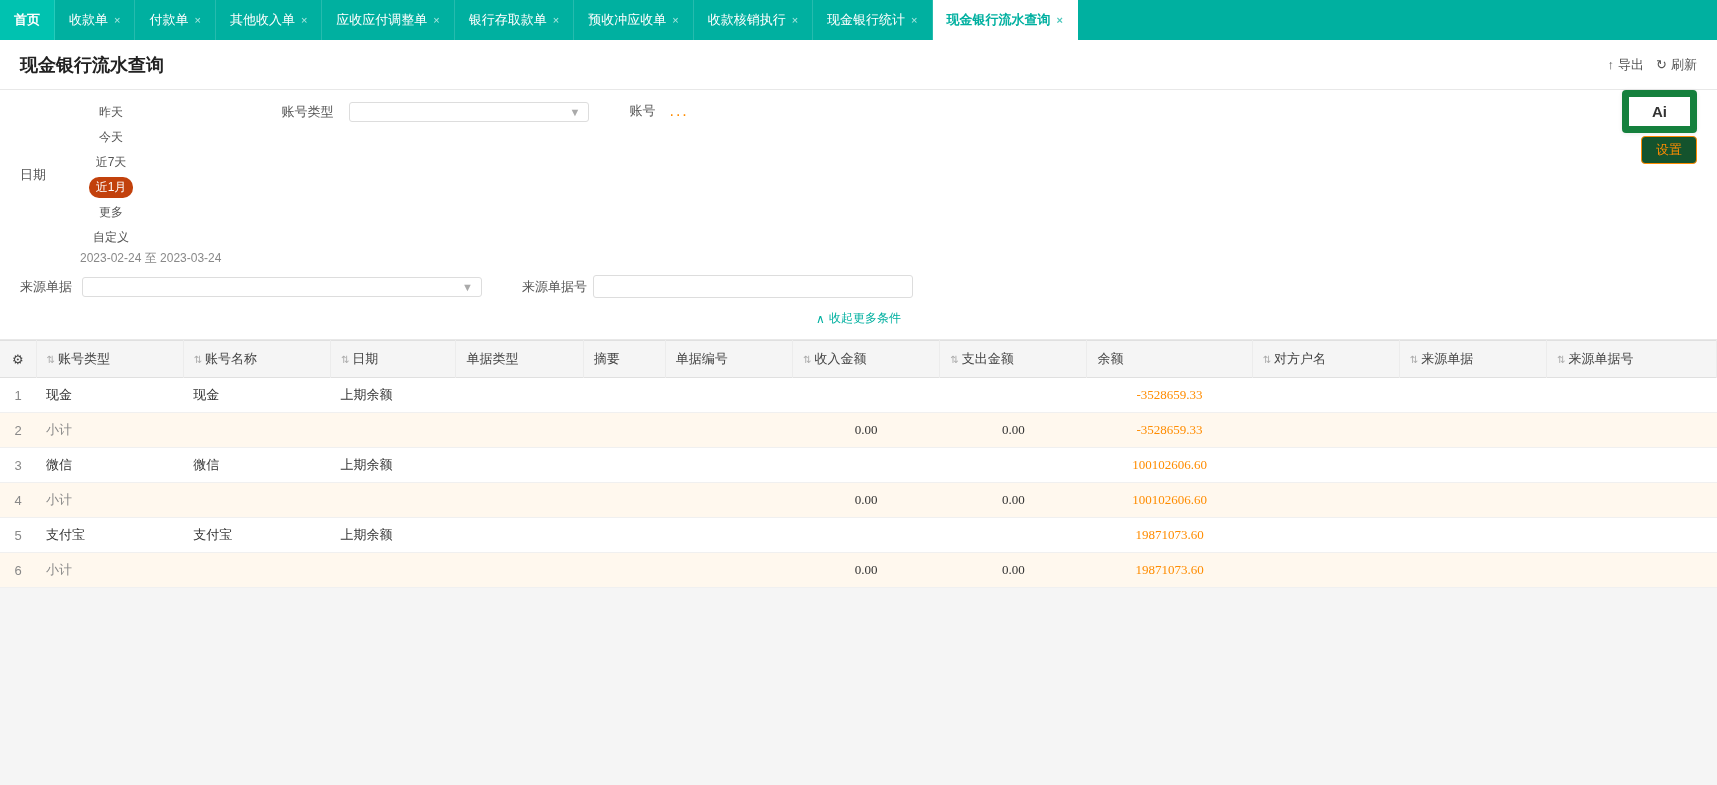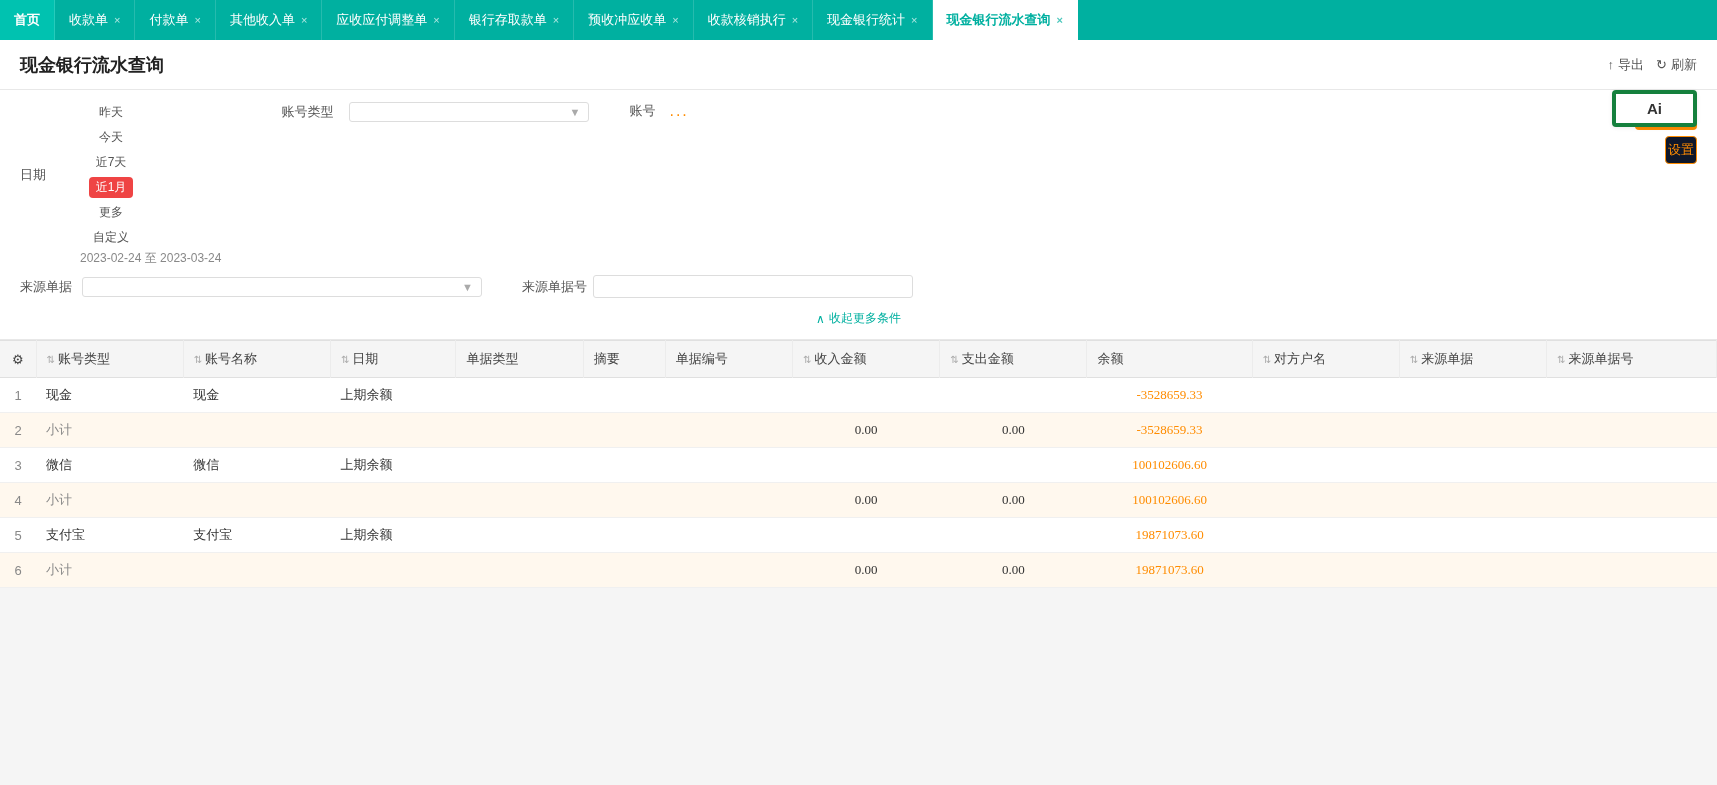--- a/index.html
+++ b/index.html
@@ -92,23 +92,23 @@
     .date-btn {
       padding: 2px 7px;
       border-radius: 3px;
       cursor: pointer;
       font-size: 12px;
       color: #555;
       background: none;
       border: none;
     }
     .date-btn.active {
-      background: #ef4444;
+      background: #c2410c;
       color: #fff;
-      border-radius: 4px;
+      border-radius: 10px;
     }
     .date-range {
       color: #888;
       font-size: 12px;
       margin-left: 4px;
     }
     .filter-input-wrap {
       display: flex;
       align-items: center;
       border: 1px solid #ddd;
@@ -149,25 +149,25 @@
     .btn-query {
       background: #ff8c00;
       color: #fff;
       border: none;
       border-radius: 4px;
       padding: 5px 18px;
       cursor: pointer;
       font-size: 13px;
     }
     .btn-settings {
-      background: #0f172a;
+      background: #14532d;
       color: #ff8c00;
       border: 1px solid #ff8c00;
       border-radius: 4px;
-      padding: 4px 2px;
+      padding: 4px 14px;
       cursor: pointer;
       font-size: 13px;
     }
     .dots-btn {
       color: #ff8c00;
       font-size: 16px;
       cursor: pointer;
       letter-spacing: 2px;
     }
 
@@ -229,23 +229,23 @@
     .subtotal-label {
       color: #888;
     }
 
     
     .ai-badge {
       position: fixed;
       right: 20px;
       top: 90px;
       background: #fff;
-      border: 4px solid #15803d;
+      border: 7px solid #15803d;
       border-radius: 4px;
-      padding: 6px 31px;
+      padding: 6px 23px;
       font-size: 15px;
       font-weight: bold;
       color: #333;
       cursor: pointer;
       box-shadow: 0 1px 4px rgba(0,0,0,0.08);
     }
   </style>
 </head>
 <body>
 

